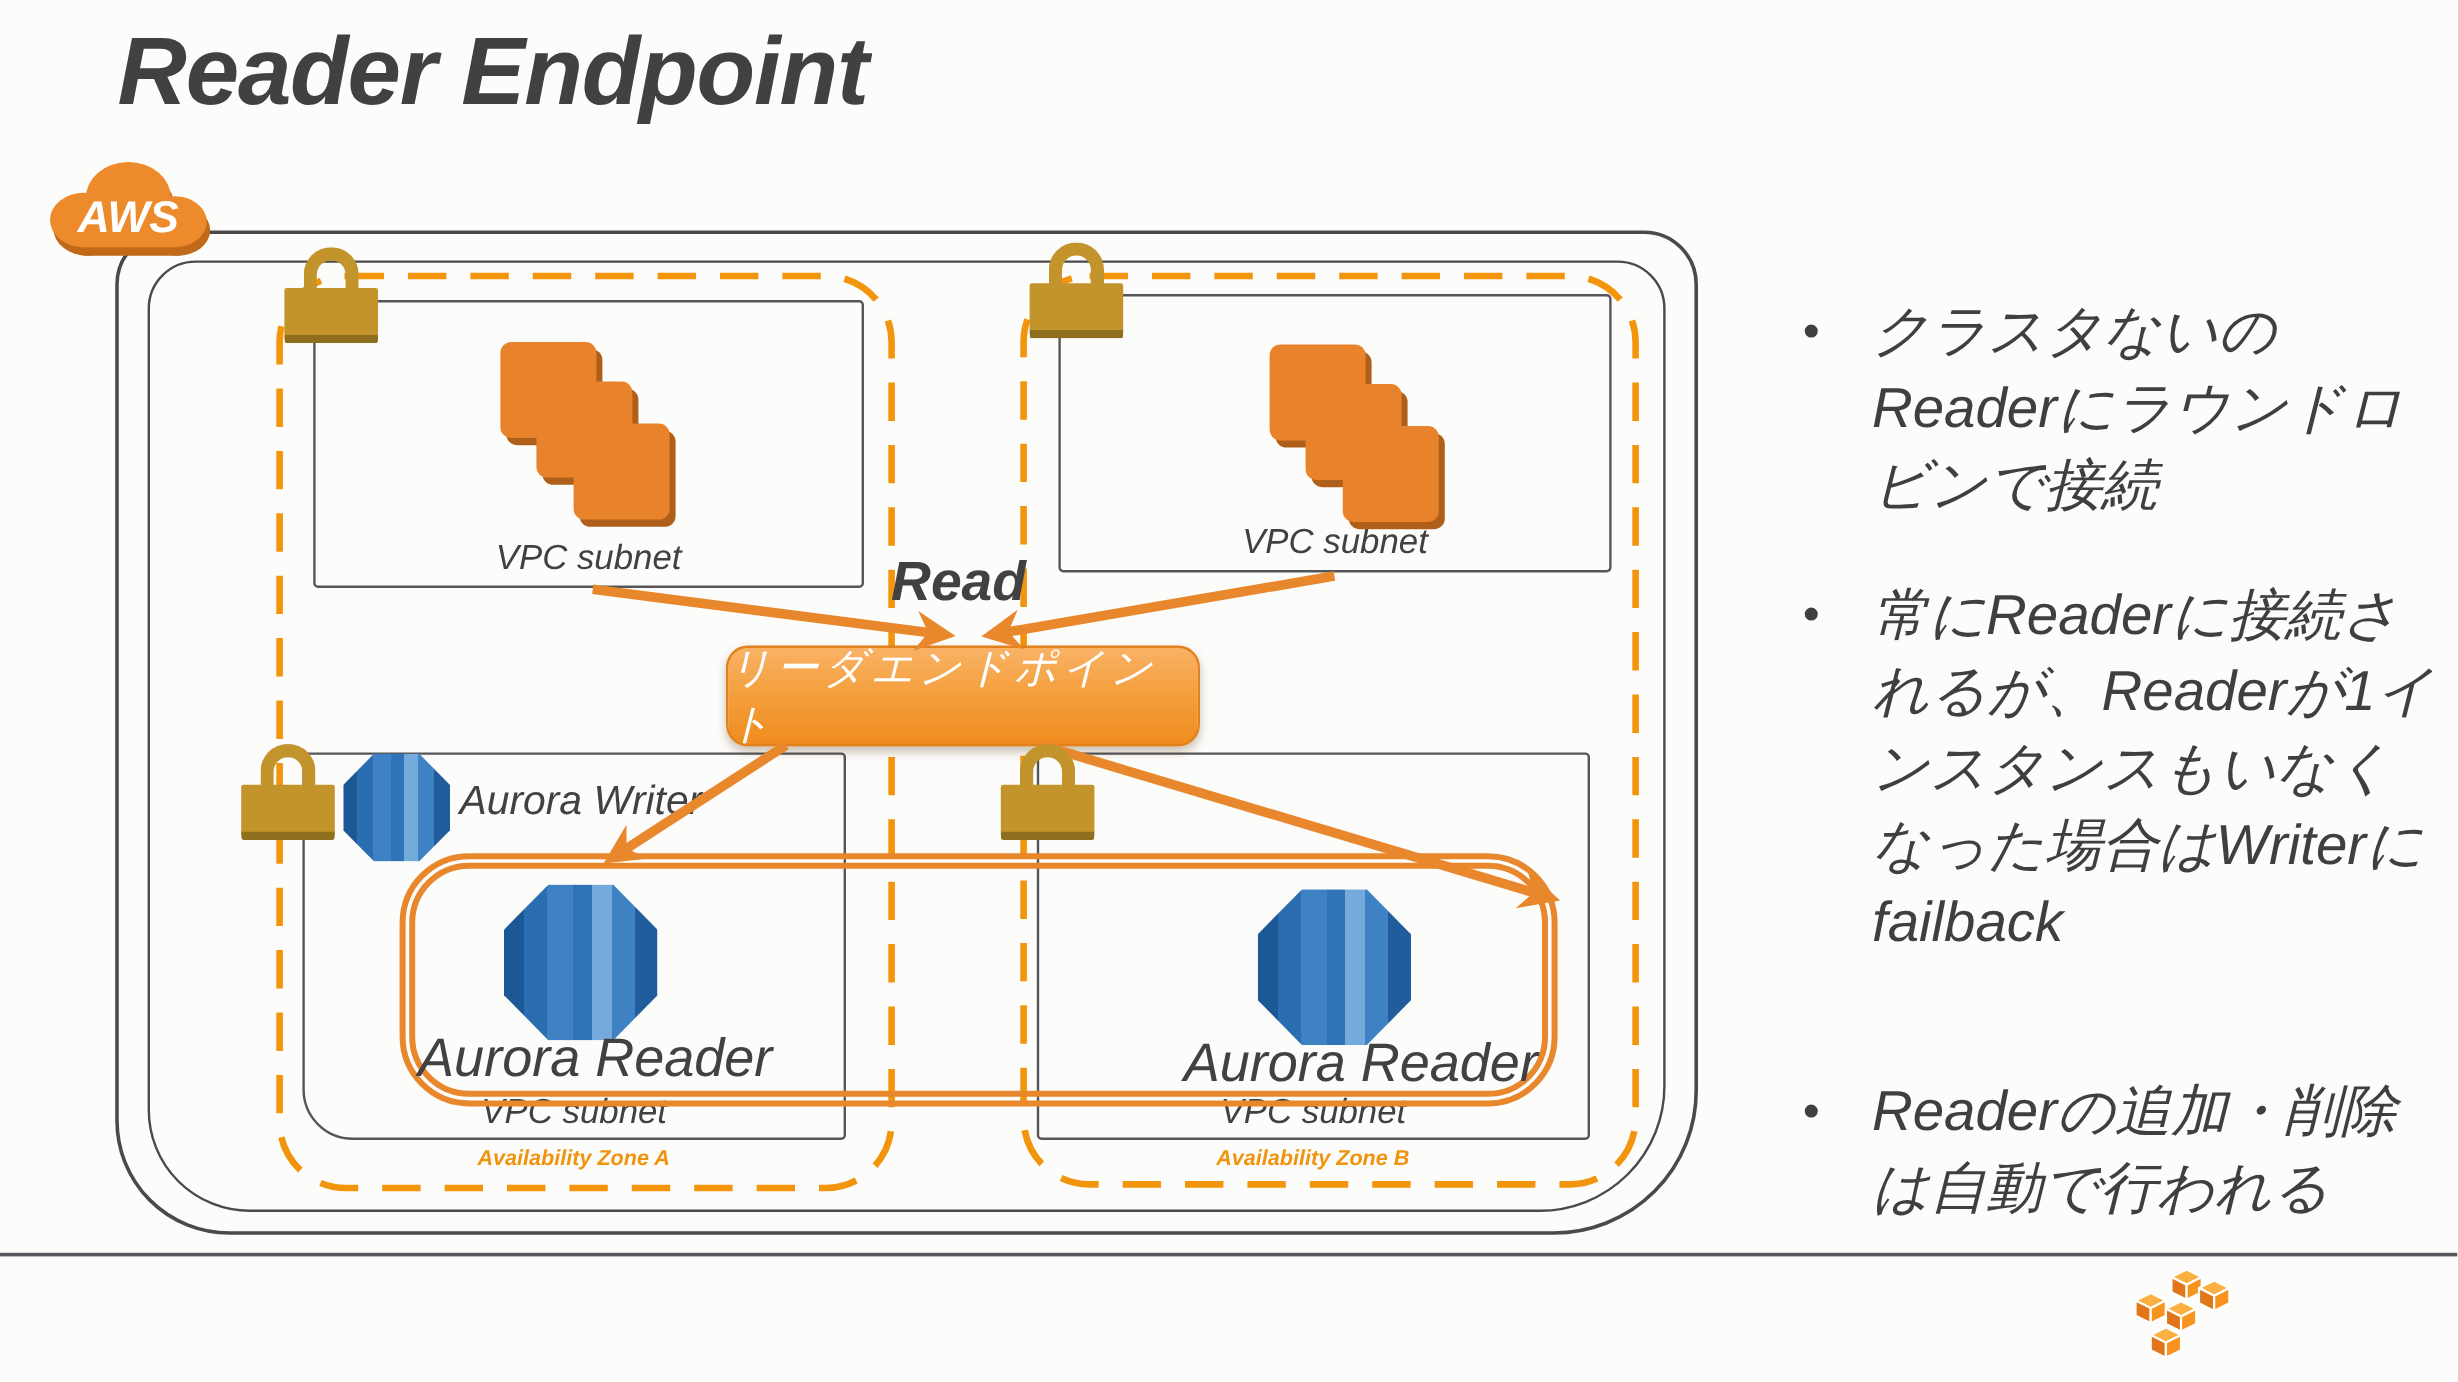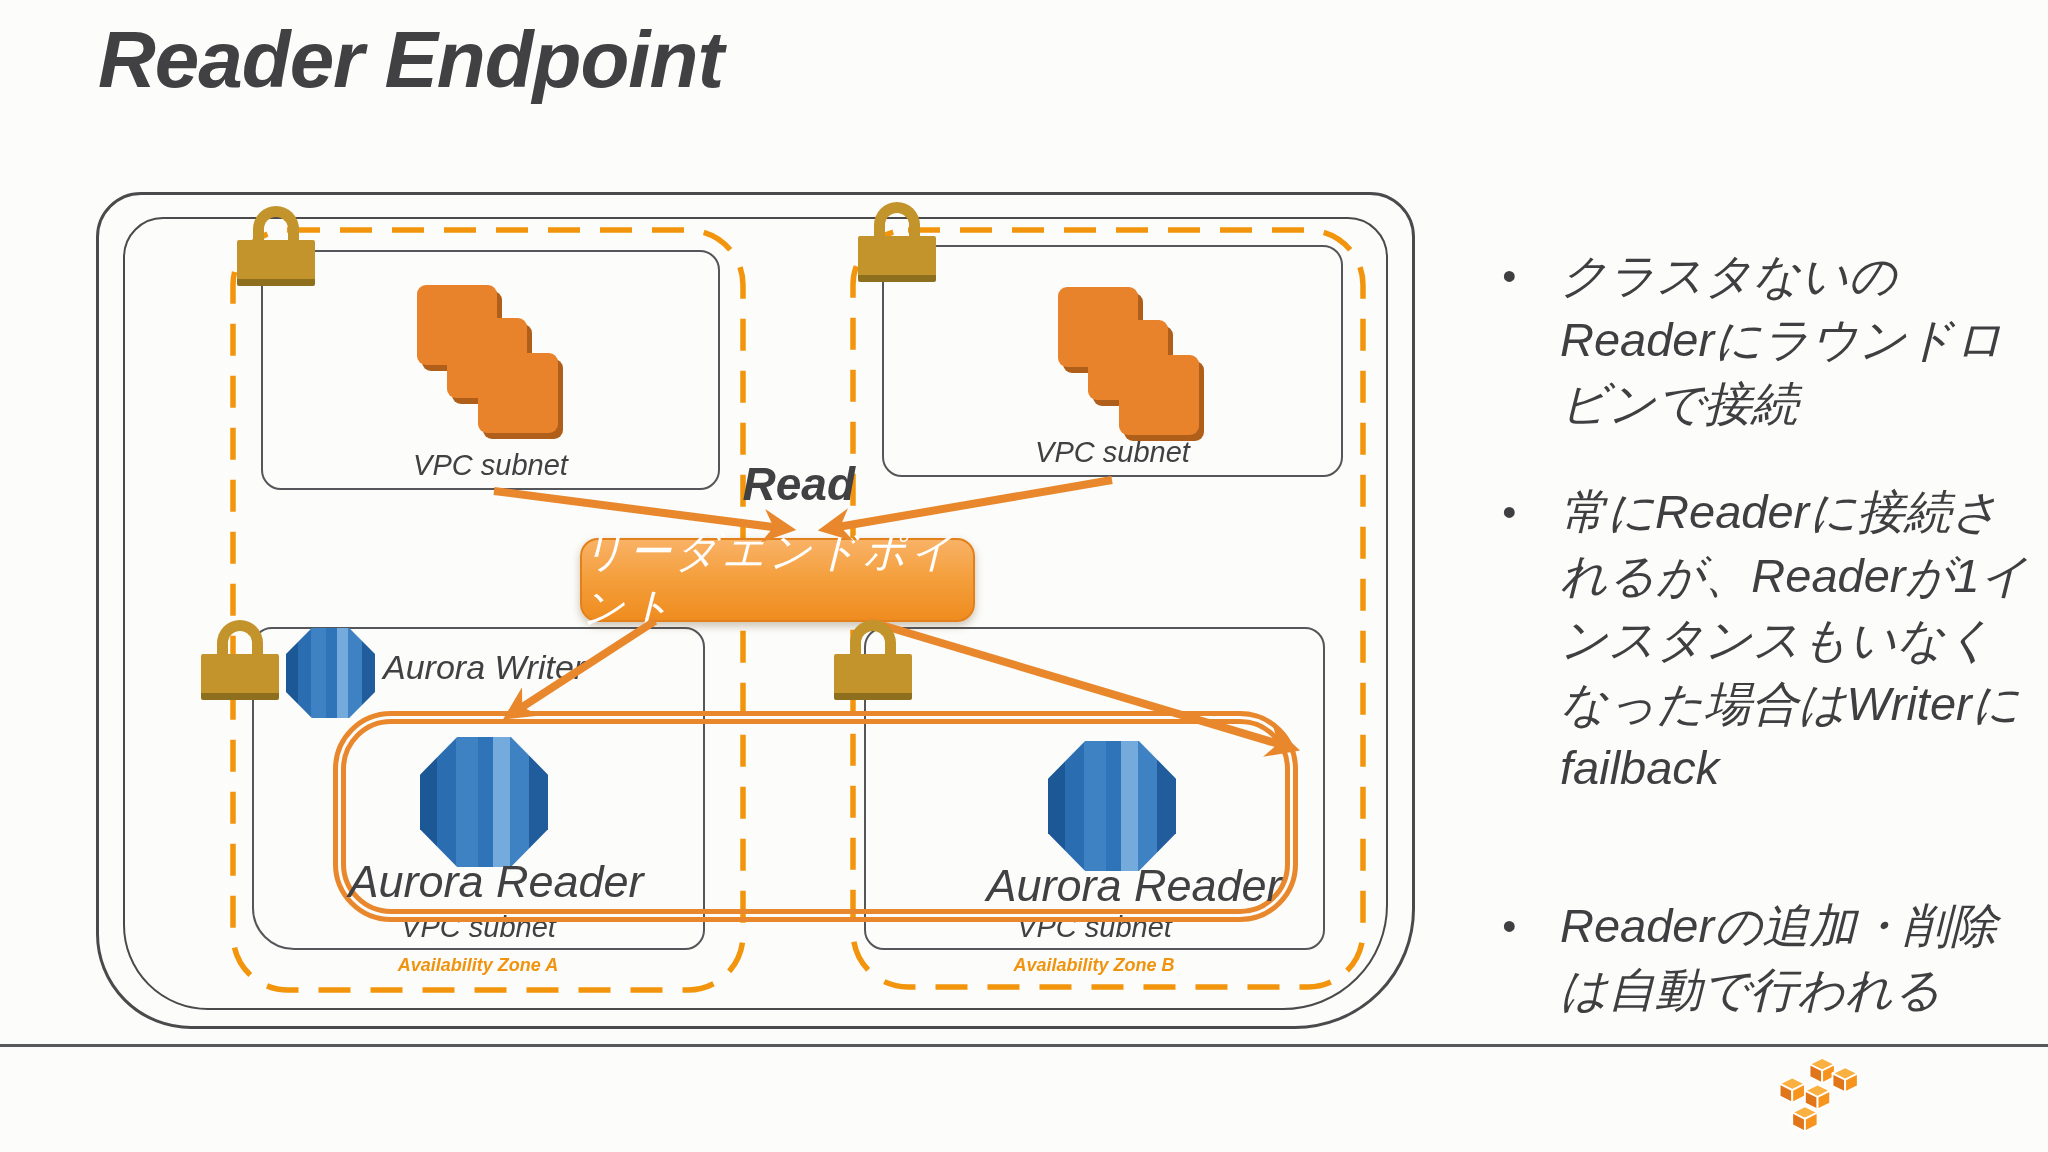--- a/index.html
+++ b/index.html
@@ -17,21 +17,21 @@
   
   .aws-box{
     left:96px;top:192px;width:1319px;height:837px;
     border:3px solid #4A4A4C;border-radius:45px 45px 120px 95px;background:transparent;
   }
   .vpc-box{
     left:123px;top:217px;width:1265px;height:793px;
     border:2.5px solid #4A4A4C;border-radius:40px 40px 105px 85px;
   }
   .subnet{
-    border:2.5px solid #55565A;border-radius:20px;background:transparent;
+    border:2.5px solid #55565A;border-radius:4px;background:transparent;
   }
   .subnet-label{
     position:absolute;left:0;right:0;text-align:center;
     font-size:29px;color:#414042;
   }
 
   
   .cloud{position:absolute;}
   .cloud svg{display:block;width:100%;height:100%;}
   .cloud .cloud-text{
@@ -77,25 +77,25 @@
   .cluster{
     left:333px;top:711px;width:965px;height:211px;
     border:5px solid #E8872B;border-radius:58px;
   }
   .cluster::before{
     content:"";position:absolute;inset:3px;border:5px solid #E8872B;border-radius:50px;
   }
 
   
   .endpoint{
-    left:580px;top:538px;width:395px;height:84px;border-radius:18px;
+    left:605px;top:538px;width:395px;height:84px;border-radius:18px;
     background:linear-gradient(180deg,#F9B266 0%,#F49F3C 48%,#EF8C1F 100%);
     border:2px solid #E2801B;box-shadow:0 4px 8px rgba(90,60,20,.3);
     display:flex;align-items:center;justify-content:center;
-    color:#ffffff;font-size:42px;letter-spacing:4px;
+    color:#ffffff;font-size:35px;letter-spacing:4px;
   }
 
   .read-label{left:725px;top:457px;width:130px;text-align:right;font-size:46px;font-weight:800;color:#414042;}
 
   .writer-label{left:383px;top:648px;font-size:34px;color:#414042;}
   .reader-label{font-size:45px;color:#414042;transform:translateX(-50%);white-space:nowrap;}
   .az-label{font-size:18px;font-weight:800;color:#F0930E;transform:translateX(-50%);white-space:nowrap;}
 
   
   .notes{left:1502px;top:244px;width:560px;list-style:none;margin:0;padding:0;}
@@ -200,20 +200,37 @@
   </div>
   <div class="lock" style="left:201px;top:620px;">
     <span class="shackle"></span>
     <span class="lock-body"></span>
   </div>
   <div class="lock" style="left:834px;top:620px;">
     <span class="shackle"></span>
     <span class="lock-body"></span>
   </div>
 
+  <div class="cloud aws-cloud">
+    <svg viewBox="0 0 100 64">
+      <g fill="#C06A19" transform="translate(2,5)">
+        <ellipse cx="24" cy="40" rx="20" ry="16"></ellipse>
+          <ellipse cx="50" cy="27" rx="25" ry="21"></ellipse>
+        <ellipse cx="77" cy="41" rx="19" ry="15"></ellipse>
+          <rect x="12" y="32" width="76" height="24" rx="12"></rect>
+      </g>
+      <g fill="#ED8A2B">
+        <ellipse cx="24" cy="40" rx="20" ry="16"></ellipse>
+          <ellipse cx="50" cy="27" rx="25" ry="21"></ellipse>
+        <ellipse cx="77" cy="41" rx="19" ry="15"></ellipse>
+          <rect x="12" y="32" width="76" height="24" rx="12"></rect>
+      </g>
+    </svg>
+    <div class="cloud-text">AWS</div>
+  </div>
 
   <ul class="abs notes">
     <li><span class="note-text">クラスタないの
 Readerにラウンドロ
 ビンで接続</span></li>
     <li><span class="note-text">常にReaderに接続さ
 れるが、Readerが1イ
 ンスタンスもいなく
 なった場合はWriterに
 failback</span></li>

